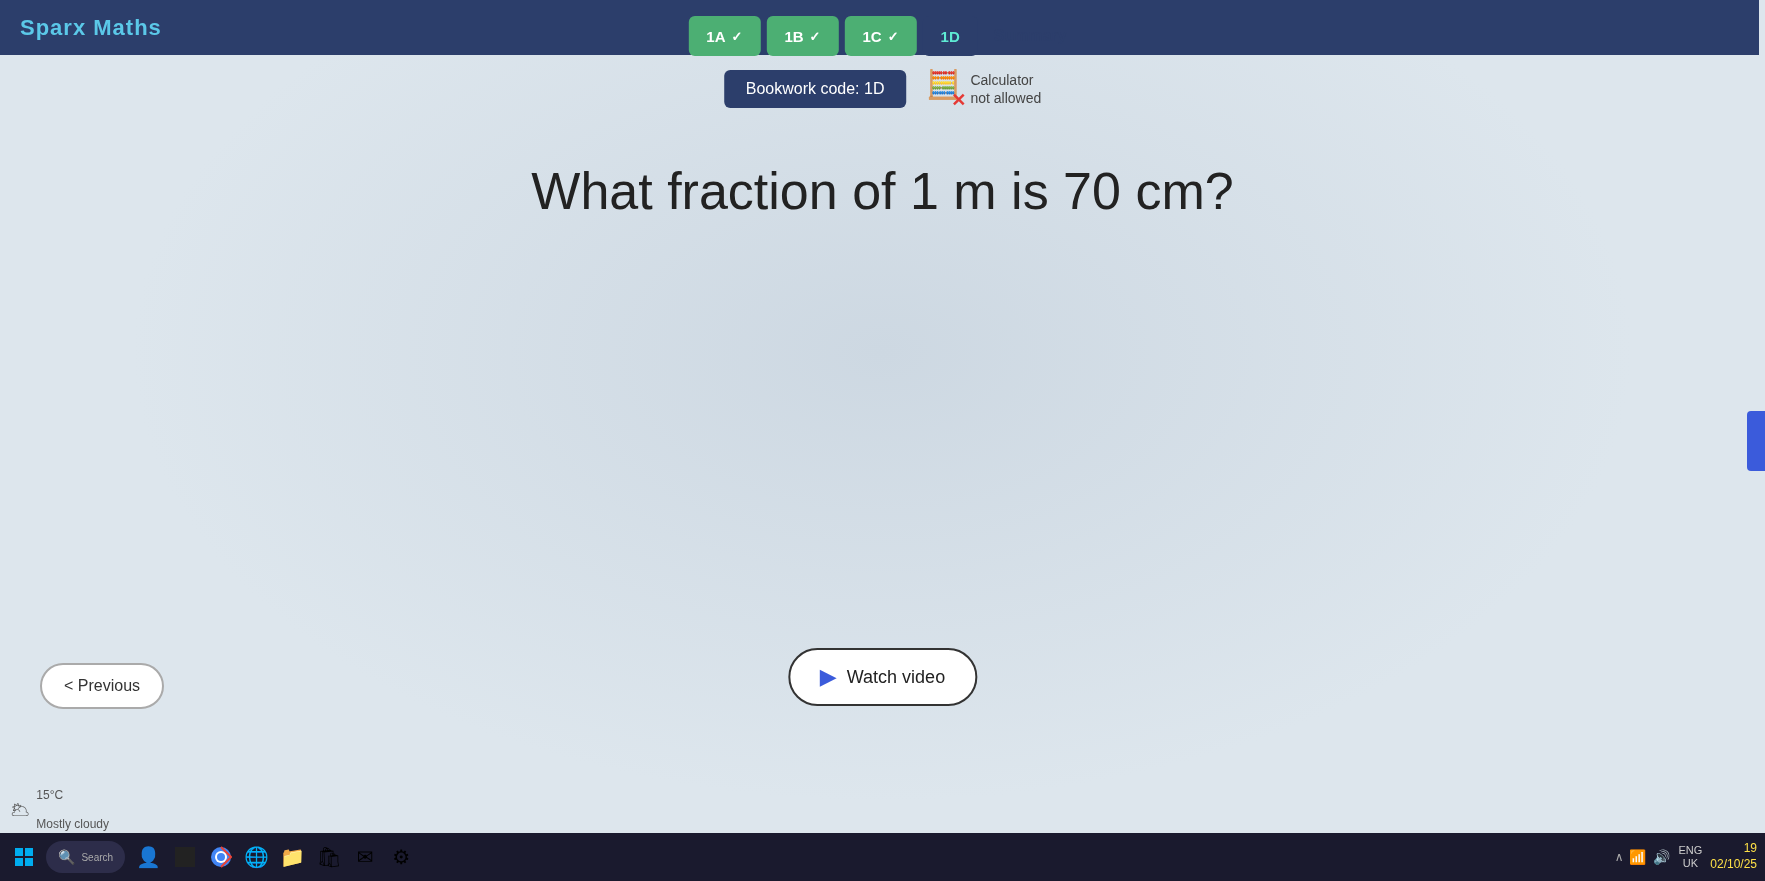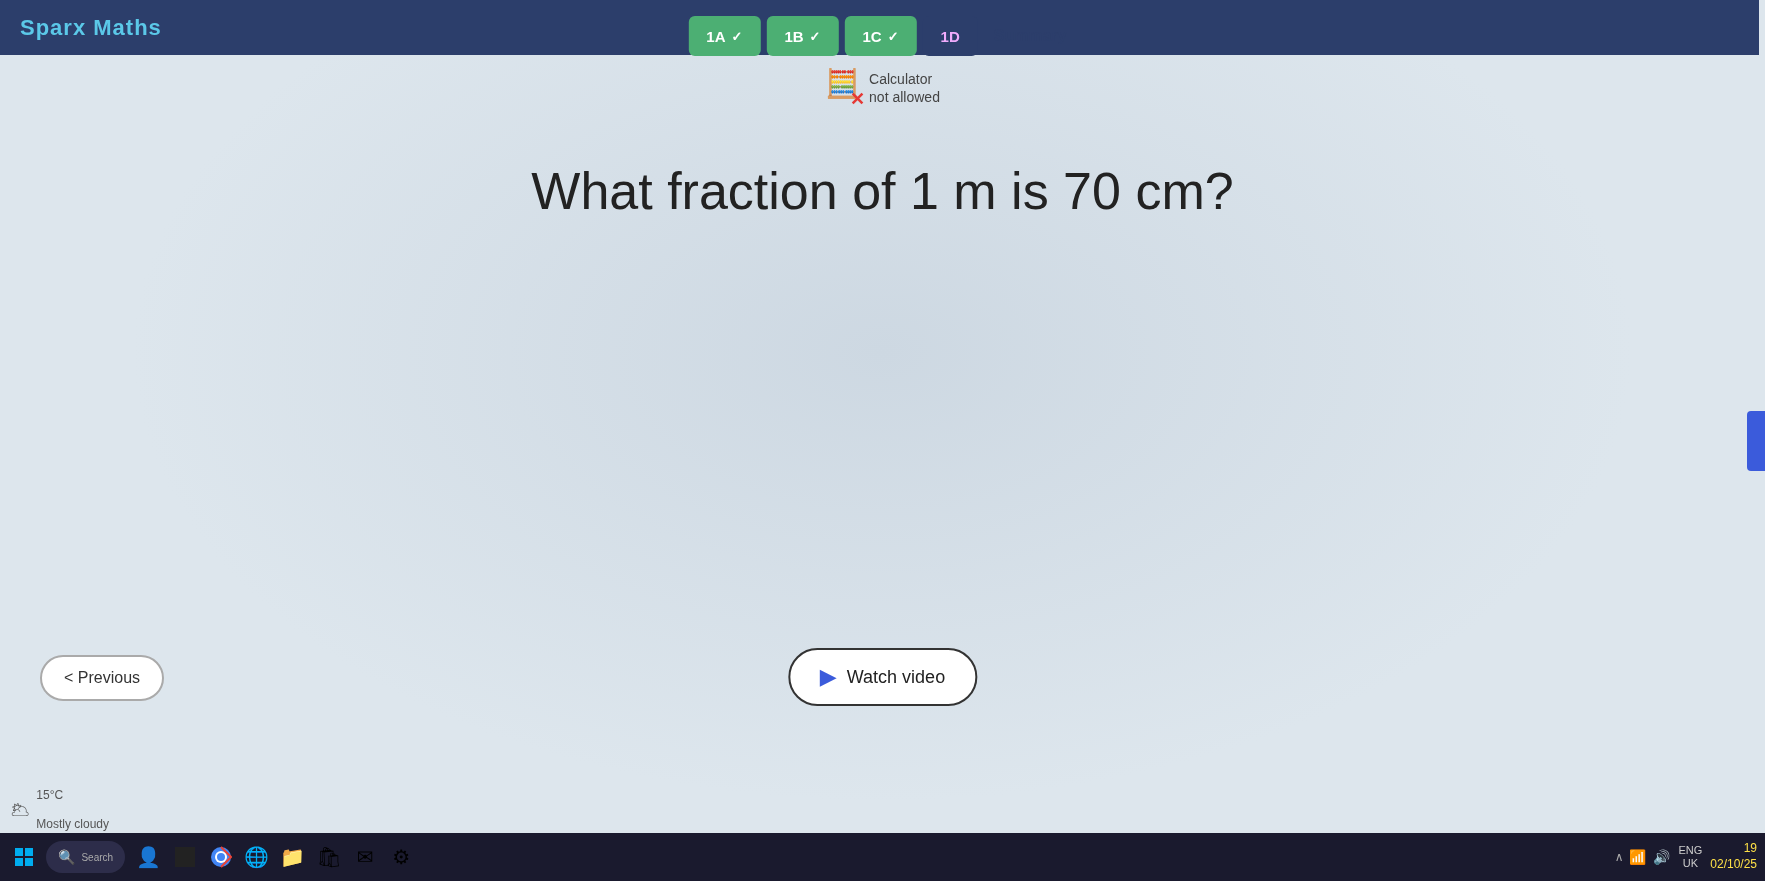--- a/index.html
+++ b/index.html
@@ -69,21 +69,21 @@
       border: none;
     }
 
     .tab-completed {
       background: #4caf73;
       color: white;
     }
 
     .tab-active {
       background: #2c3e6b;
-      color: #f0abfc;
+      color: #5eead4;
     }
 
     .tab-summary {
       background: transparent;
       color: #2c3e6b;
       font-size: 16px;
       font-weight: 600;
       cursor: pointer;
       border: none;
       padding: 0 10px;
@@ -202,21 +202,21 @@
     }
 
     .video-icon {
       color: #3b5bdb;
       font-size: 22px;
     }
 
     
     .prev-btn {
       position: absolute;
-      bottom: 180px;
+      bottom: 172px;
       left: 40px;
       background: white;
       border: 2px solid #aaa;
       border-radius: 25px;
       padding: 12px 22px;
       font-size: 16px;
       font-weight: 500;
       color: #333;
       cursor: pointer;
       display: flex;
@@ -385,20 +385,21 @@
   </button>
   <button class="tab tab-active">
     <span>1D</span>
   </button>
   <button class="tab tab-summary">
     <span>Summary</span>
   </button>
 </div>
 
 <div class="bookwork-row">
+  <div class="bookwork-code-badge">Bookwork code: 1D</div>
   <div class="calculator-info">
     <div class="calc-icon-wrap">
       <span class="calc-icon">🧮</span>
       <span class="calc-x">✕</span>
     </div>
     <div class="calculator-text">
       <span>Calculator</span>
       <span>not allowed</span>
     </div>
   </div>

